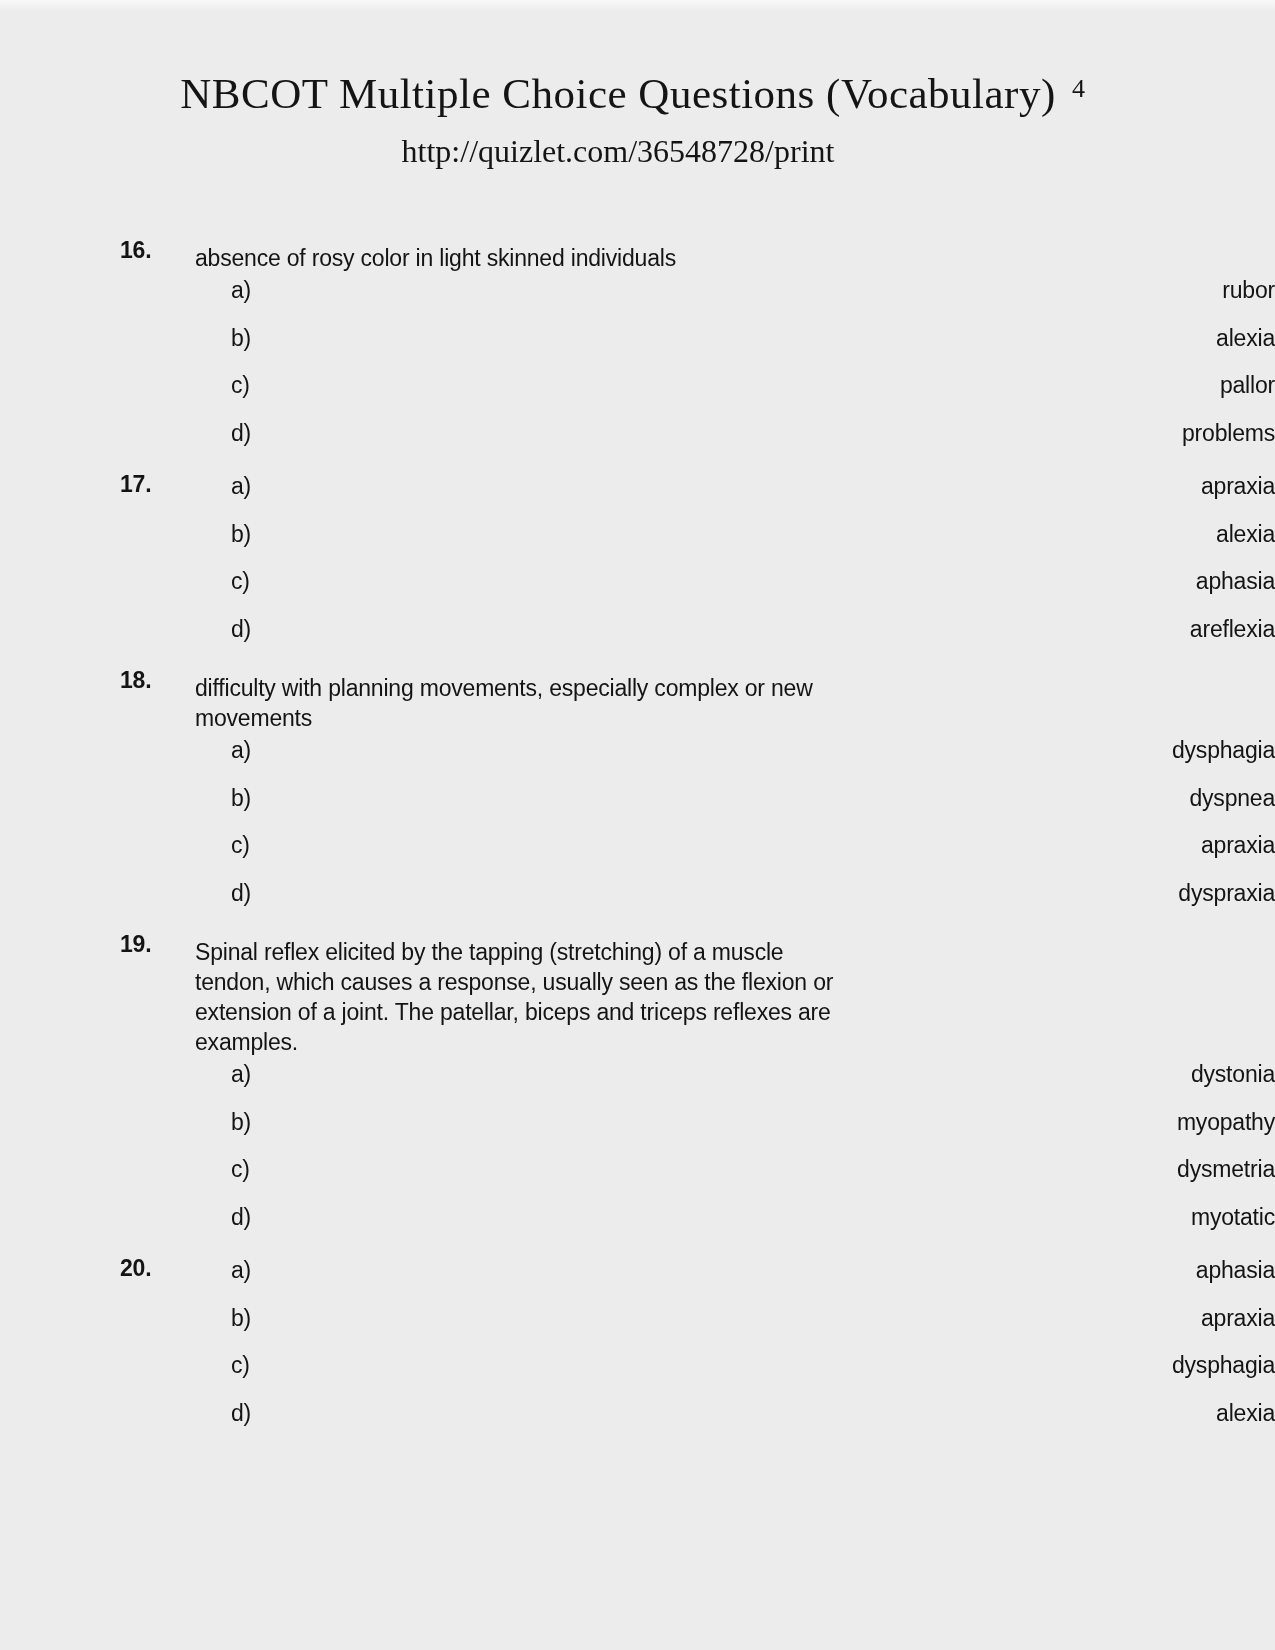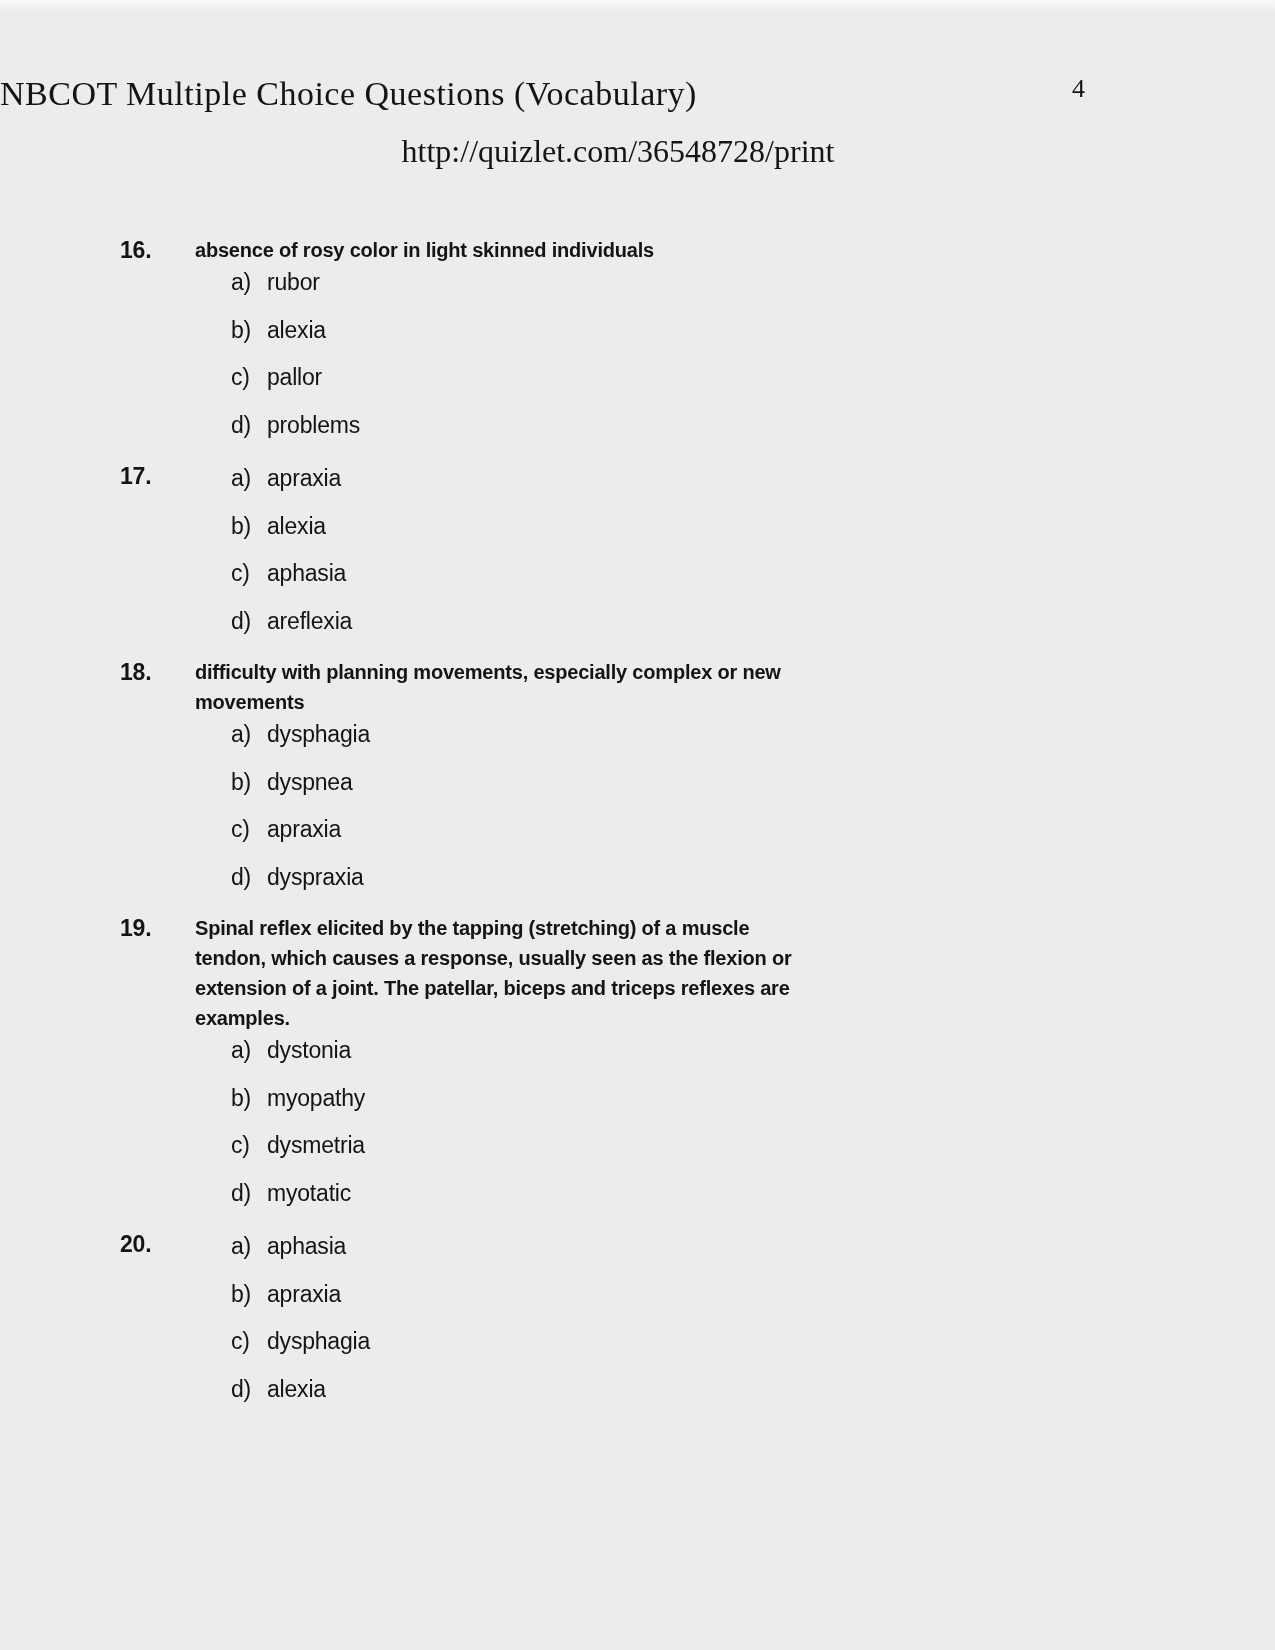--- a/index.html
+++ b/index.html
@@ -24,24 +24,24 @@
     background: linear-gradient(#f8f8f8, rgba(248,248,248,0));
     pointer-events: none;
   }
 
   .doc-header {
     position: relative;
     width: 1236px;
   }
   .doc-title {
     margin: 69px 0 0 0;
-    text-align: left;
+    text-align: center;
     font-family: "Liberation Serif", serif;
     font-weight: 400;
-    font-size: 34px;
+    font-size: 43px;
     line-height: 49px;
     letter-spacing: 0.5px;
   }
   .page-number {
     position: absolute;
     left: 1072px;
     top: 7px;
     font-family: "Liberation Serif", serif;
     font-size: 26px;
     line-height: 26px;
@@ -72,45 +72,47 @@
     font-weight: bold;
     font-size: 23px;
     line-height: 30px;
     letter-spacing: -0.2px;
   }
   .qbody {
     flex: 1 1 auto;
     min-width: 0;
   }
   .qtext {
-    font-weight: bold;
-    font-size: 20px;
+    font-weight: normal;
+    font-size: 23px;
     line-height: 30px;
     letter-spacing: -0.2px;
     white-space: pre-line;
     max-width: 800px;
+    margin-top: 8px;
   }
   .options {
     margin-top: 2px;
     margin-left: 36px;
   }
   .option {
     display: flex;
     align-items: flex-start;
     line-height: 31px;
     margin-bottom: 16.5px;
     font-size: 23px;
     letter-spacing: -0.2px;
   }
   .opt-letter {
     width: 36px;
     flex: 0 0 36px;
   }
   .opt-text {
     flex: 1 1 auto;
+    text-align: right;
   }
 </style>
 </head>
 <body style="background: rgb(236, 236, 236); color: rgb(20, 20, 20);">
 
 <header class="doc-header">
   <h1 class="doc-title">NBCOT Multiple Choice Questions (Vocabulary)</h1>
   <div class="page-number">4</div>
   <div class="doc-url">http://quizlet.com/36548728/print</div>
 </header>

